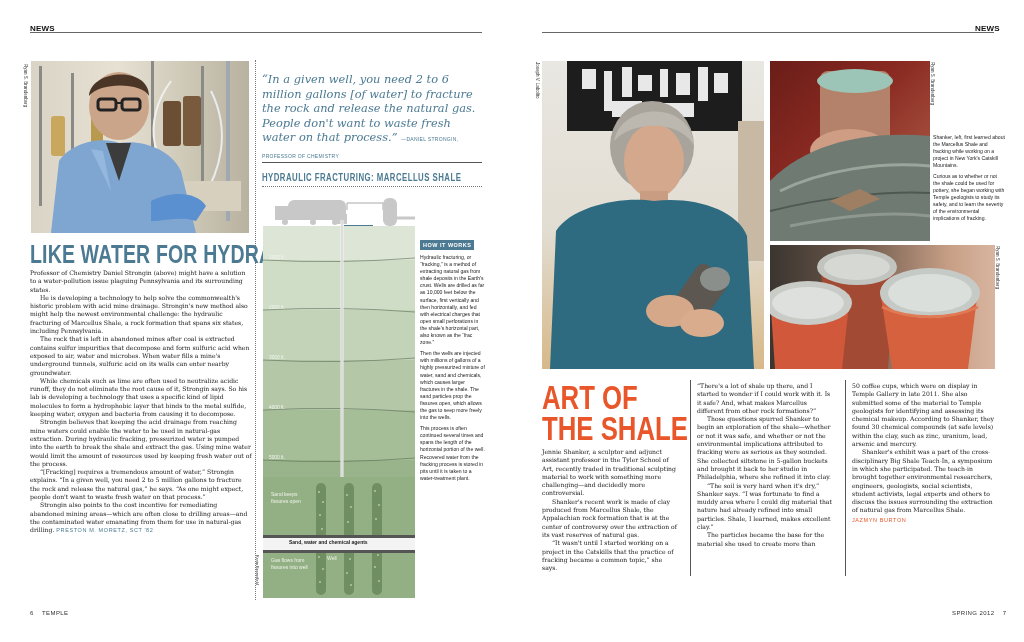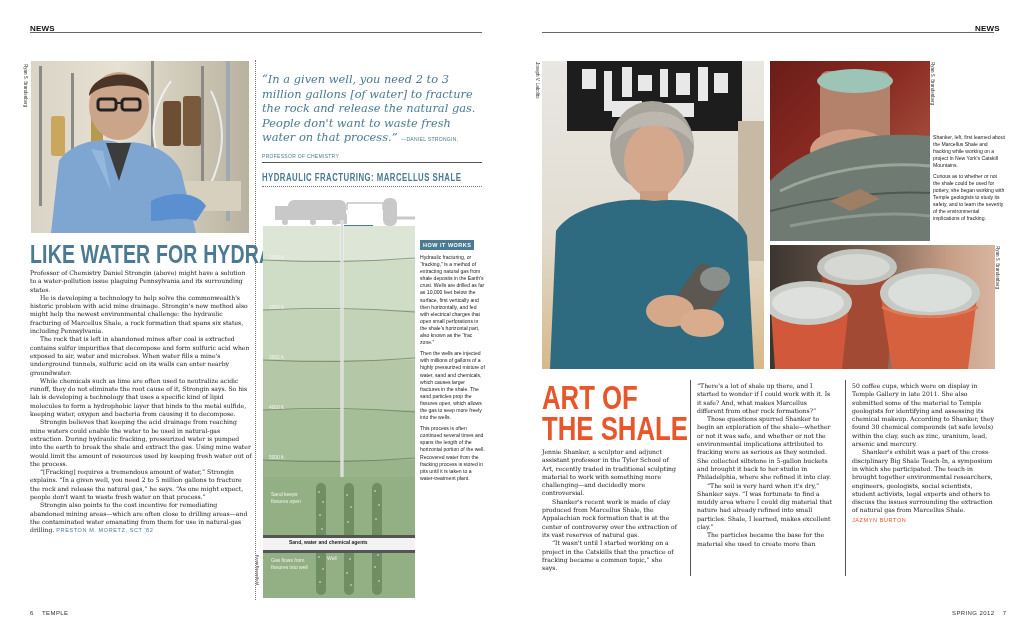--- a/index.html
+++ b/index.html
@@ -91,21 +91,21 @@
     <p class="first">Professor of Chemistry Daniel Strongin (above) might have a solution to a water-pollution issue plaguing Pennsylvania and its surrounding states.</p>
     <p>He is developing a technology to help solve the commonwealth's historic problem with acid mine drainage. Strongin's new method also might help the newest environmental challenge: the hydraulic fracturing of Marcellus Shale, a rock formation that spans six states, including Pennsylvania.</p>
     <p>The rock that is left in abandoned mines after coal is extracted contains sulfur impurities that decompose and form sulfuric acid when exposed to air, water and microbes. When water fills a mine's underground tunnels, sulfuric acid on its walls can enter nearby groundwater.</p>
     <p>While chemicals such as lime are often used to neutralize acidic runoff, they do not eliminate the root cause of it, Strongin says. So his lab is developing a technology that uses a specific kind of lipid molecules to form a hydrophobic layer that binds to the metal sulfide, keeping water, oxygen and bacteria from causing it to decompose.</p>
     <p>Strongin believes that keeping the acid drainage from reaching mine waters could enable the water to be used in natural-gas extraction. During hydraulic fracking, pressurized water is pumped into the earth to break the shale and extract the gas. Using mine water would limit the amount of resources used by keeping fresh water out of the process.</p>
     <p>“[Fracking] requires a tremendous amount of water,” Strongin explains. “In a given well, you need 2 to 5 million gallons to fracture the rock and release the natural gas,” he says. “As one might expect, people don't want to waste fresh water on that process.”</p>
     <p><span>Strongin also points to the cost incentive for remediating abandoned mining areas—which are often close to drilling areas—and the contaminated water emanating from them for use in natural-gas drilling.</span> <span class="byline">PRESTON M. MORETZ, SCT '82</span></p>
   </div>
 
   <div class="abs pullquote" style="left:262px; top:72px; width:225px;">
-    <span>“In a given well, you need 2 to 3 million gallons [of water] to fracture the rock and release the natural gas. People don't want to waste fresh water on that process.”</span>
+    <span>“In a given well, you need 2 to 6 million gallons [of water] to fracture the rock and release the natural gas. People don't want to waste fresh water on that process.”</span>
     <span class="attr">—DANIEL STRONGIN, PROFESSOR OF CHEMISTRY</span>
   </div>
   <div class="abs" style="left:262px; top:162px; width:220px; height:1px; background:#555;"></div>
   <div class="abs gtitle" style="left:262px; top:172px;">HYDRAULIC FRACTURING: MARCELLUS SHALE</div>
   <div class="abs" style="left:262px; top:186px; width:220px; border-top:1px dotted #777;"></div>
 
   <div class="abs" style="left:263px; top:198px; width:152px; height:400px;">
     <svg width="152" height="400" viewBox="0 0 152 400">
 
       <rect x="12" y="8" width="20" height="14" fill="#c8c8c8"></rect>

